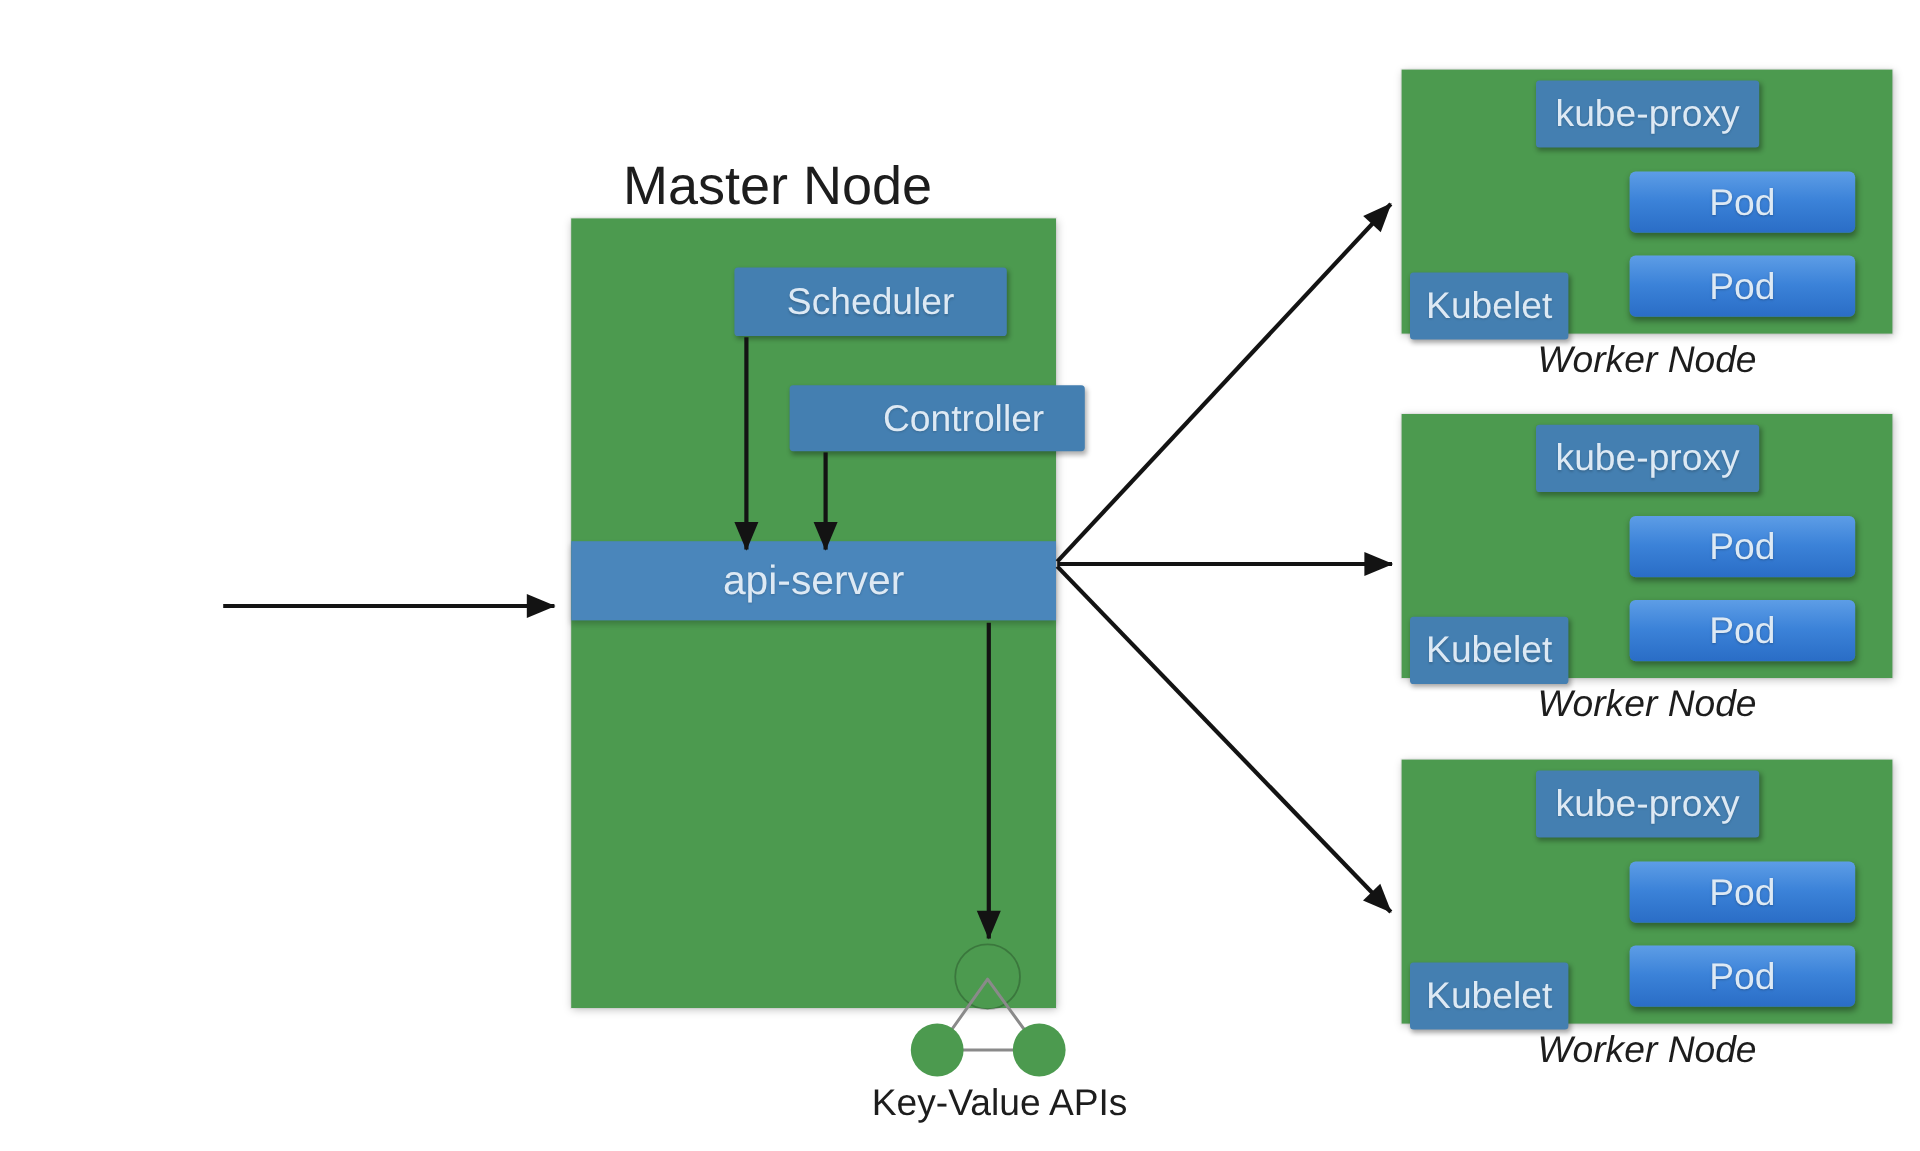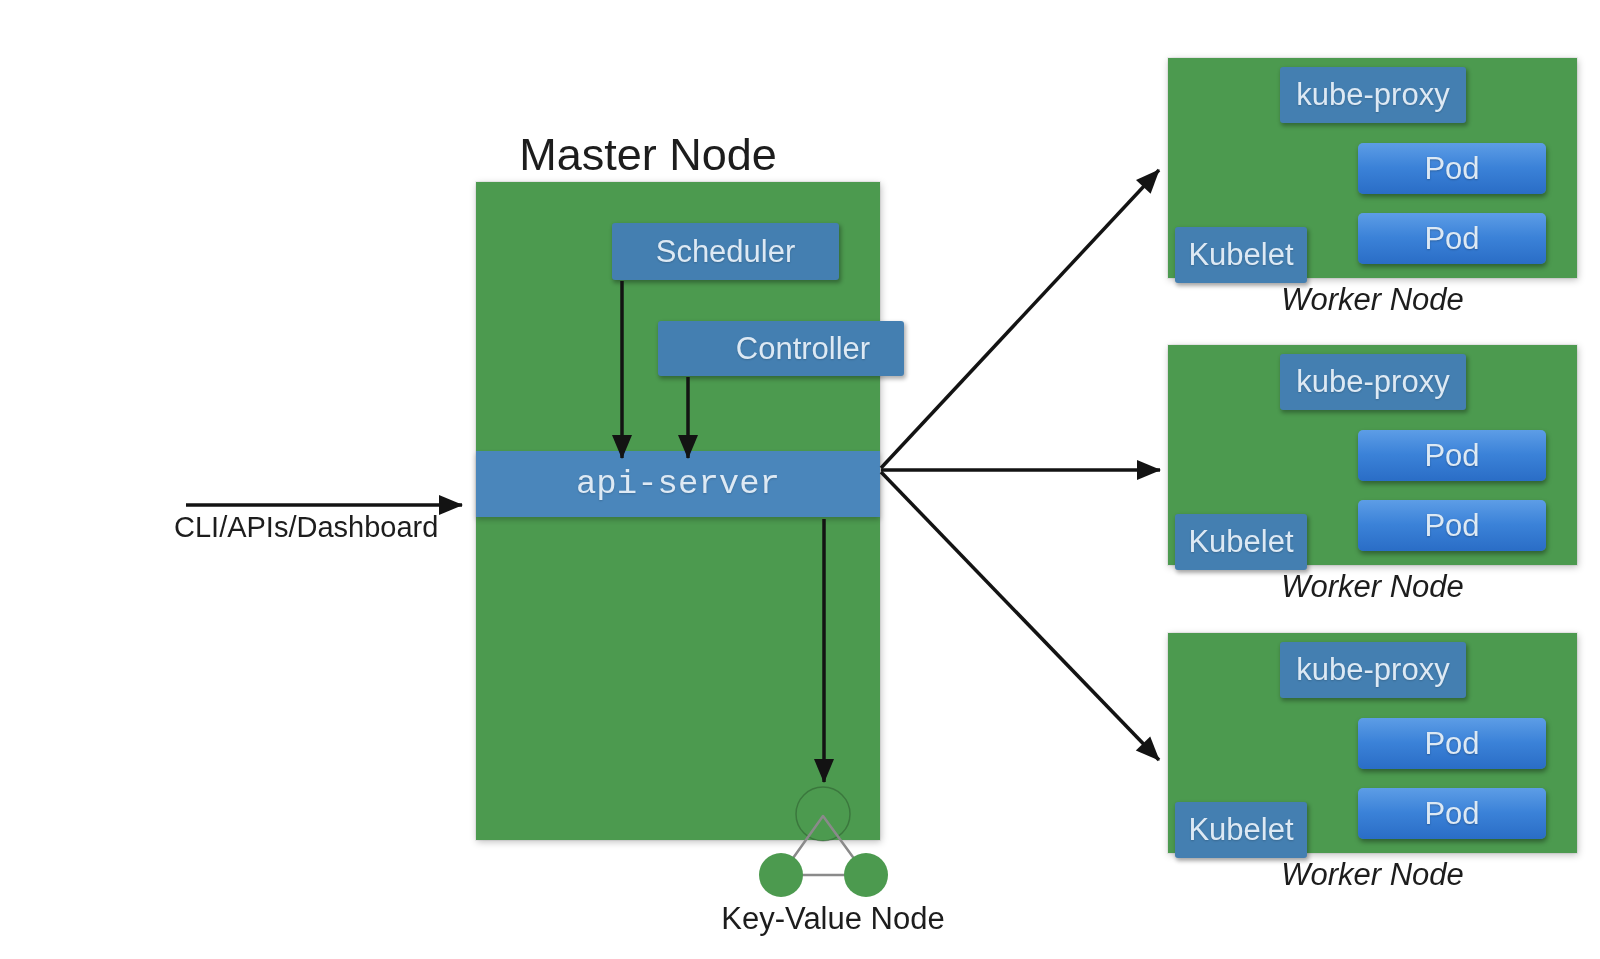--- a/index.html
+++ b/index.html
@@ -42,21 +42,21 @@
   
   #user-box{left:26px;top:448px;width:159px;height:124px;font-size:45px;border-radius:2px;}
   #cli-label{left:174px;top:511px;font-size:29px;}
 
   
   #master-title{left:444px;top:129px;width:408px;text-align:center;font-size:45px;}
   #master-box{left:476px;top:182px;width:404px;height:658px;}
   #scheduler-box{left:612px;top:223px;width:227px;height:57px;font-size:31px;}
   #controller-box{left:658px;top:321px;width:202px;height:55px;font-size:31px;padding-left:44px;}
   #api-server-bar{left:476px;top:451px;width:404px;height:66px;font-size:34px;
-    background:var(--api-blue,#4a86bb);border-radius:0;box-shadow:0 3px 5px rgba(0,0,0,.22);font-family:Liberation Mono, monospace;}
+    background:var(--api-blue,#4a86bb);border-radius:0;box-shadow:0 3px 5px rgba(0,0,0,.22);}
 
   
   #kv-label{left:648px;top:901px;width:370px;text-align:center;font-size:31px;}
 
   
   .worker{position:absolute;left:1168px;width:409px;height:262px;}
   .worker .wbox{left:0;top:0;width:409px;height:220px;}
   .worker .kproxy{left:112px;top:9px;width:186px;height:56px;font-size:31px;}
   .worker .pod1{left:190px;top:85px;width:188px;height:51px;}
   .worker .pod2{left:190px;top:155px;width:188px;height:51px;}
@@ -72,29 +72,28 @@
   #ah path{fill:var(--arrow-black,#131313);}
   .kv-circle{fill:var(--node-green,#4c9a4f);}
   .kv-circle-top{stroke:rgba(0,0,0,.22);stroke-width:1.5;}
   .kv-tri{fill:none;stroke:var(--kv-line-gray,#8a8a8a);stroke-width:2.5;stroke-linejoin:round;}
 </style>
 </head>
 <body>
 
 <div class="canvas">
 
-  <div class="diagram-label" id="cli-label">CLI/APIs/Dashboard</div>
 
   <div class="diagram-label" id="master-title">Master Node</div>
   <div class="greenbox" id="master-box"></div>
   <div class="bluebox" id="scheduler-box">Scheduler</div>
   <div class="bluebox" id="controller-box">Controller</div>
   <div class="bluebox" id="api-server-bar">api-server</div>
 
-  <div class="diagram-label" id="kv-label">Key-Value Node</div>
+  <div class="diagram-label" id="kv-label">Key-Value APIs</div>
 
   <div class="worker" id="worker-1">
     <div class="greenbox wbox"></div>
     <div class="bluebox kproxy">kube-proxy</div>
     <div class="pod pod1">Pod</div>
     <div class="pod pod2">Pod</div>
     <div class="bluebox kubelet">Kubelet</div>
     <div class="diagram-label wlabel">Worker Node</div>
   </div>
 

